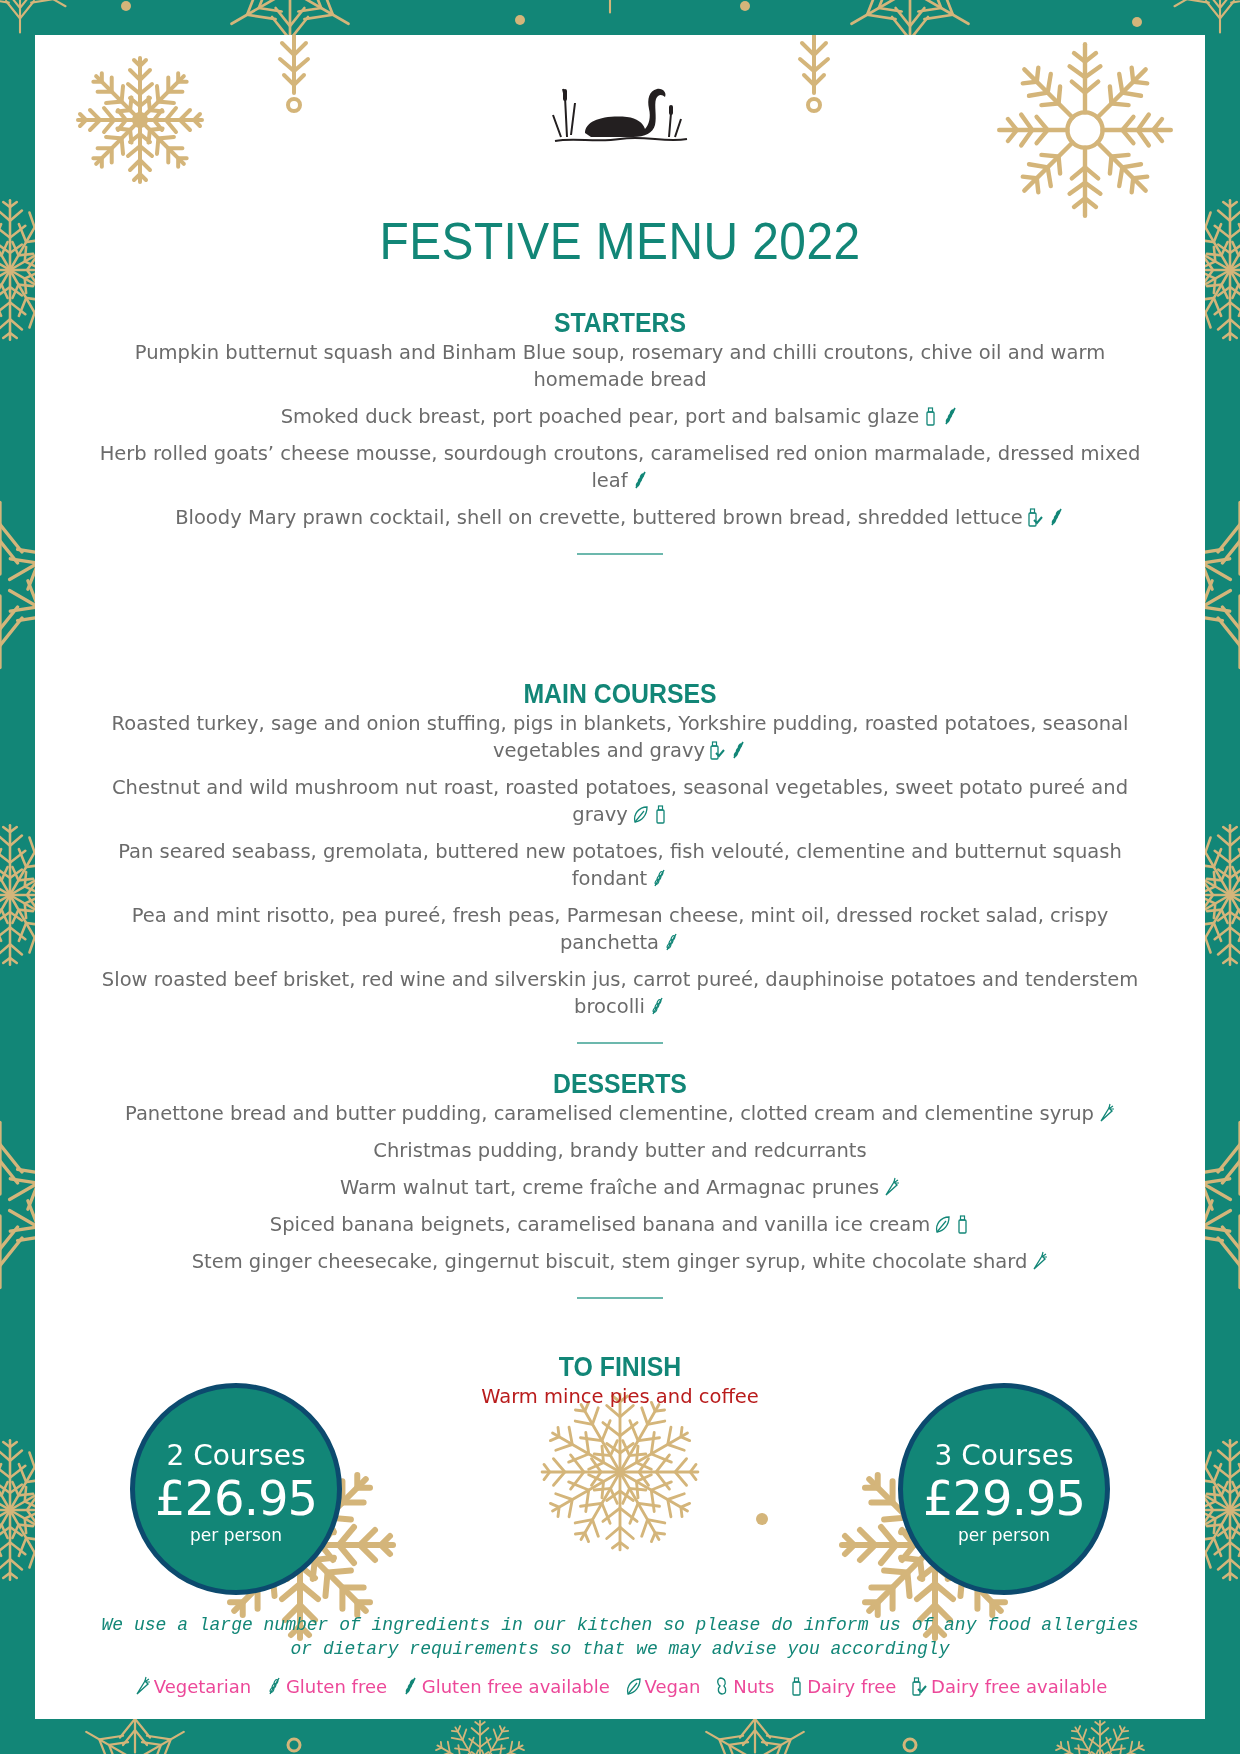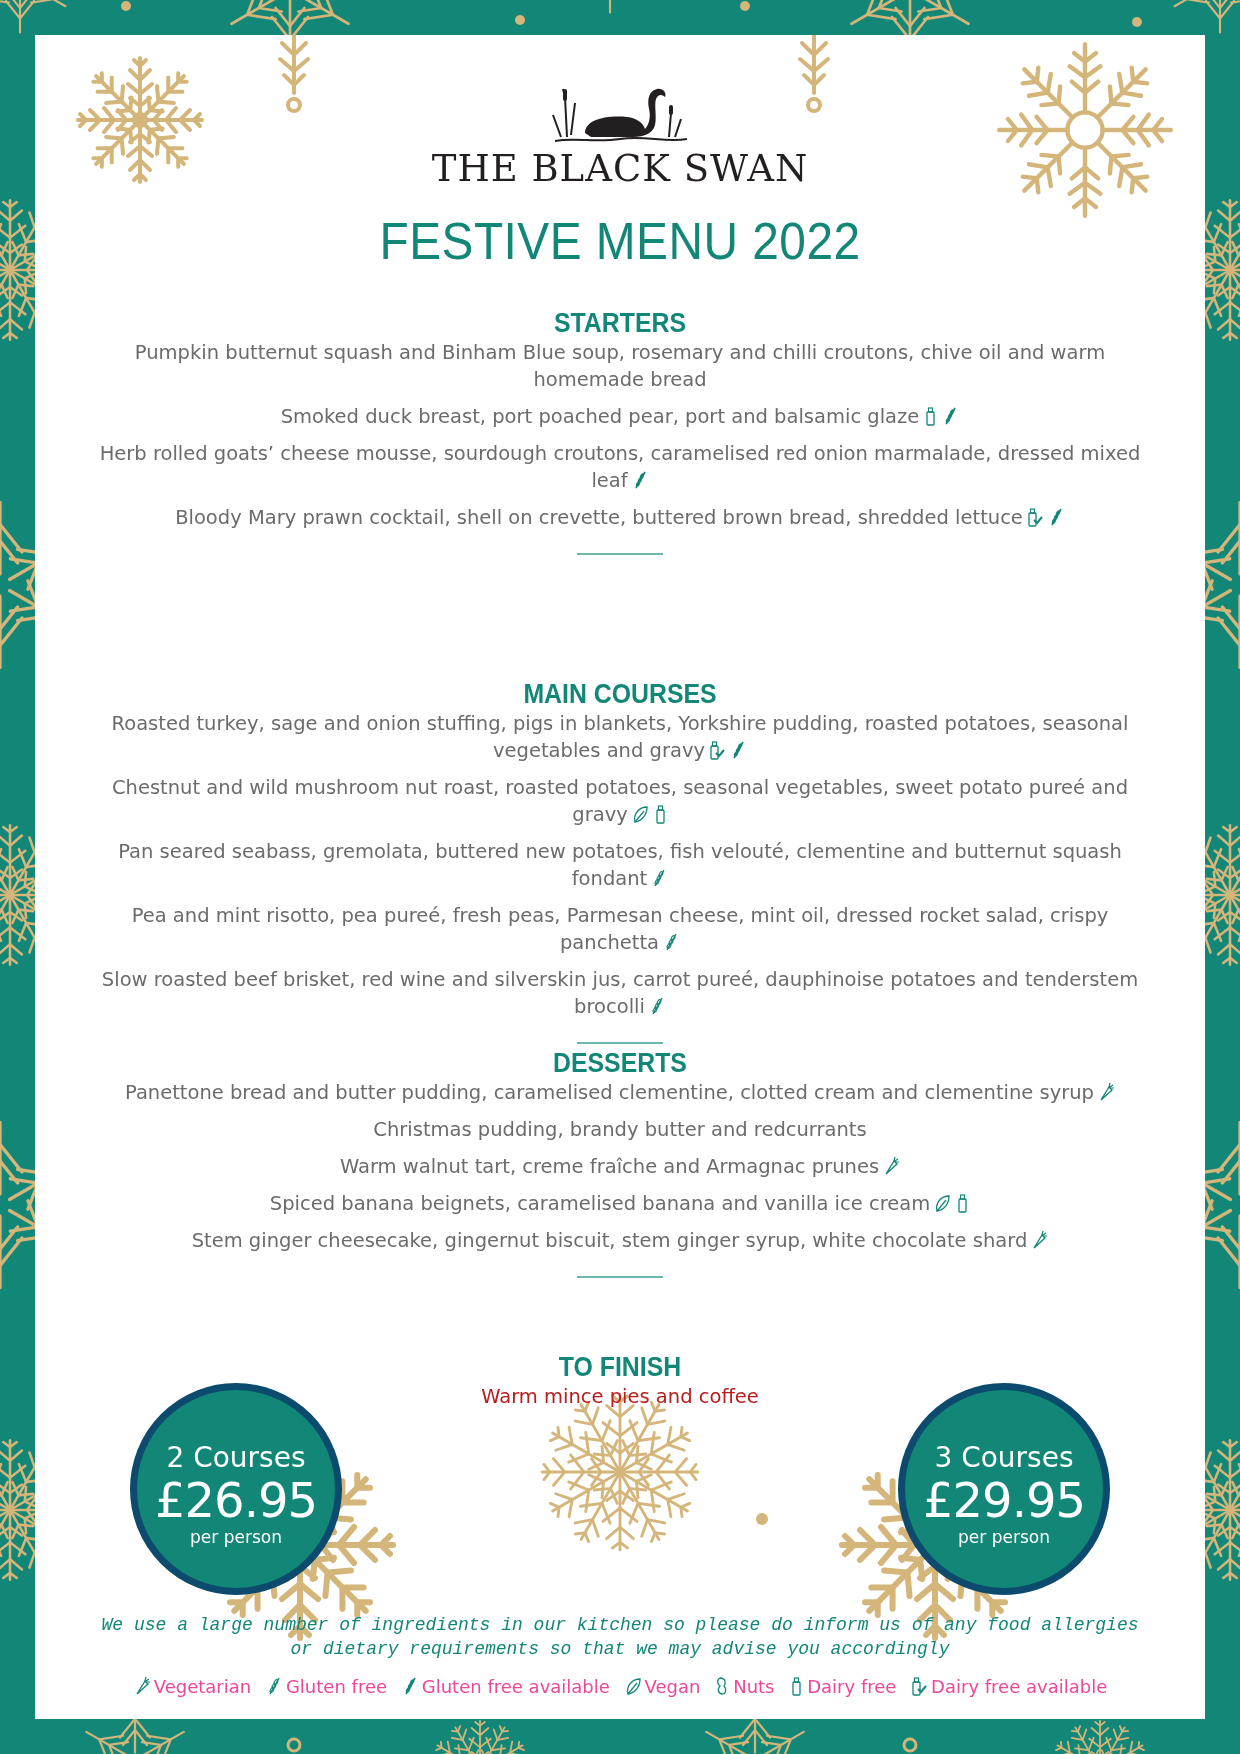--- a/index.html
+++ b/index.html
@@ -30,21 +30,21 @@
     font-family: "DejaVu Sans", sans-serif; font-size: 19.5px; color: #6b6b6b;
     line-height: 27px; margin-bottom: 10px;
   }
   .item .ic { display: inline-block; vertical-align: -3px; margin-left: 3px; }
   .divider { width: 86px; height: 1.5px; background: #6cb8ad; margin: 22px auto 0; }
   .finish-line {
     font-family: "DejaVu Sans", sans-serif; font-size: 19.5px; color: #b91c1c; line-height: 27px;
   }
   .price {
     position: absolute; width: 212px; height: 212px; border-radius: 50%;
-    background: #128677; border: 7px solid #0c4a6e; color: #fff; text-align: center;
+    background: #128677; border: 5px solid #0c4a6e; color: #fff; text-align: center;
   }
   .price .courses { font-size: 28px; margin-top: 52px; line-height: 32px; }
   .price .amount { font-size: 48px; line-height: 52px; letter-spacing: -1px; }
   .price .per { font-size: 17px; line-height: 22px; }
   .allergy {
     position: absolute; left: 60px; right: 60px; top: 1578px; text-align: center;
     font-family: Liberation Mono, monospace; font-style: italic; font-size: 18px;
     color: #128677; line-height: 24px;
   }
   .legend {
@@ -227,21 +227,20 @@
 
   <div class="logo">
     <svg width="150" height="62" viewBox="0 0 150 62">
       <path d="M40 48 C40 36 58 30 82 32 C92 33 98 38 100 44 C104 40 106 32 104 24 C102 14 104 6 112 4 C118 3 122 8 120 12 C117 9 113 9 111 14 C109 20 112 32 110 40 C108 48 100 52 88 52 L46 52 Z" fill="#231f20"></path>
       <path d="M10 56 C30 52 50 58 75 54 C100 50 120 58 142 54" stroke="#231f20" stroke-width="2" fill="none"></path>
       <path d="M22 52 L20 12 M20 12 L18 4 M26 50 L30 18 M16 52 L8 30" stroke="#231f20" stroke-width="2" fill="none"></path>
       <rect x="18" y="4" width="4" height="12" rx="2" fill="#231f20"></rect>
       <path d="M124 52 L126 28 M130 52 L136 34" stroke="#231f20" stroke-width="2" fill="none"></path>
       <rect x="124" y="20" width="4" height="10" rx="2" fill="#231f20"></rect>
     </svg>
-    <div class="brand">THE BLACK SWAN</div>
   </div>
 
   <div class="title">FESTIVE MENU 2022</div>
 
   <div class="section" style="top:272px;">
     <div class="sec-head">STARTERS</div>
     <div class="item"><span>Pumpkin butternut squash and Binham Blue soup, rosemary and chilli croutons, chive oil and warm homemade bread</span></div>
     <div class="item"><span>Smoked duck breast, port poached pear, port and balsamic glaze</span><svg class="ic" width="16" height="20">
           <use href="#ic-dairy-free"></use>
         </svg><svg class="ic" width="18" height="20">
@@ -275,21 +274,21 @@
         </svg></div>
     <div class="item"><span>Pea and mint risotto, pea pureé, fresh peas, Parmesan cheese, mint oil, dressed rocket salad, crispy panchetta</span><svg class="ic" width="18" height="20">
           <use href="#ic-gluten-free"></use>
         </svg></div>
     <div class="item"><span>Slow roasted beef brisket, red wine and silverskin jus, carrot pureé, dauphinoise potatoes and tenderstem brocolli</span><svg class="ic" width="18" height="20">
           <use href="#ic-gluten-free"></use>
         </svg></div>
     <div class="divider"></div>
   </div>
 
-  <div class="section" style="top:1012px;">
+  <div class="section" style="top:1033px;">
     <div class="sec-head">DESSERTS</div>
     <div class="item"><span>Panettone bread and butter pudding, caramelised clementine, clotted cream and clementine syrup</span><svg class="ic" width="18" height="20">
           <use href="#ic-vegetarian"></use>
         </svg></div>
     <div class="item"><span>Christmas pudding, brandy butter and redcurrants</span></div>
     <div class="item"><span>Warm walnut tart, creme fraîche and Armagnac prunes</span><svg class="ic" width="18" height="20">
           <use href="#ic-vegetarian"></use>
         </svg></div>
     <div class="item"><span>Spiced banana beignets, caramelised banana and vanilla ice cream</span><svg class="ic" width="18" height="20">
           <use href="#ic-vegan"></use>

